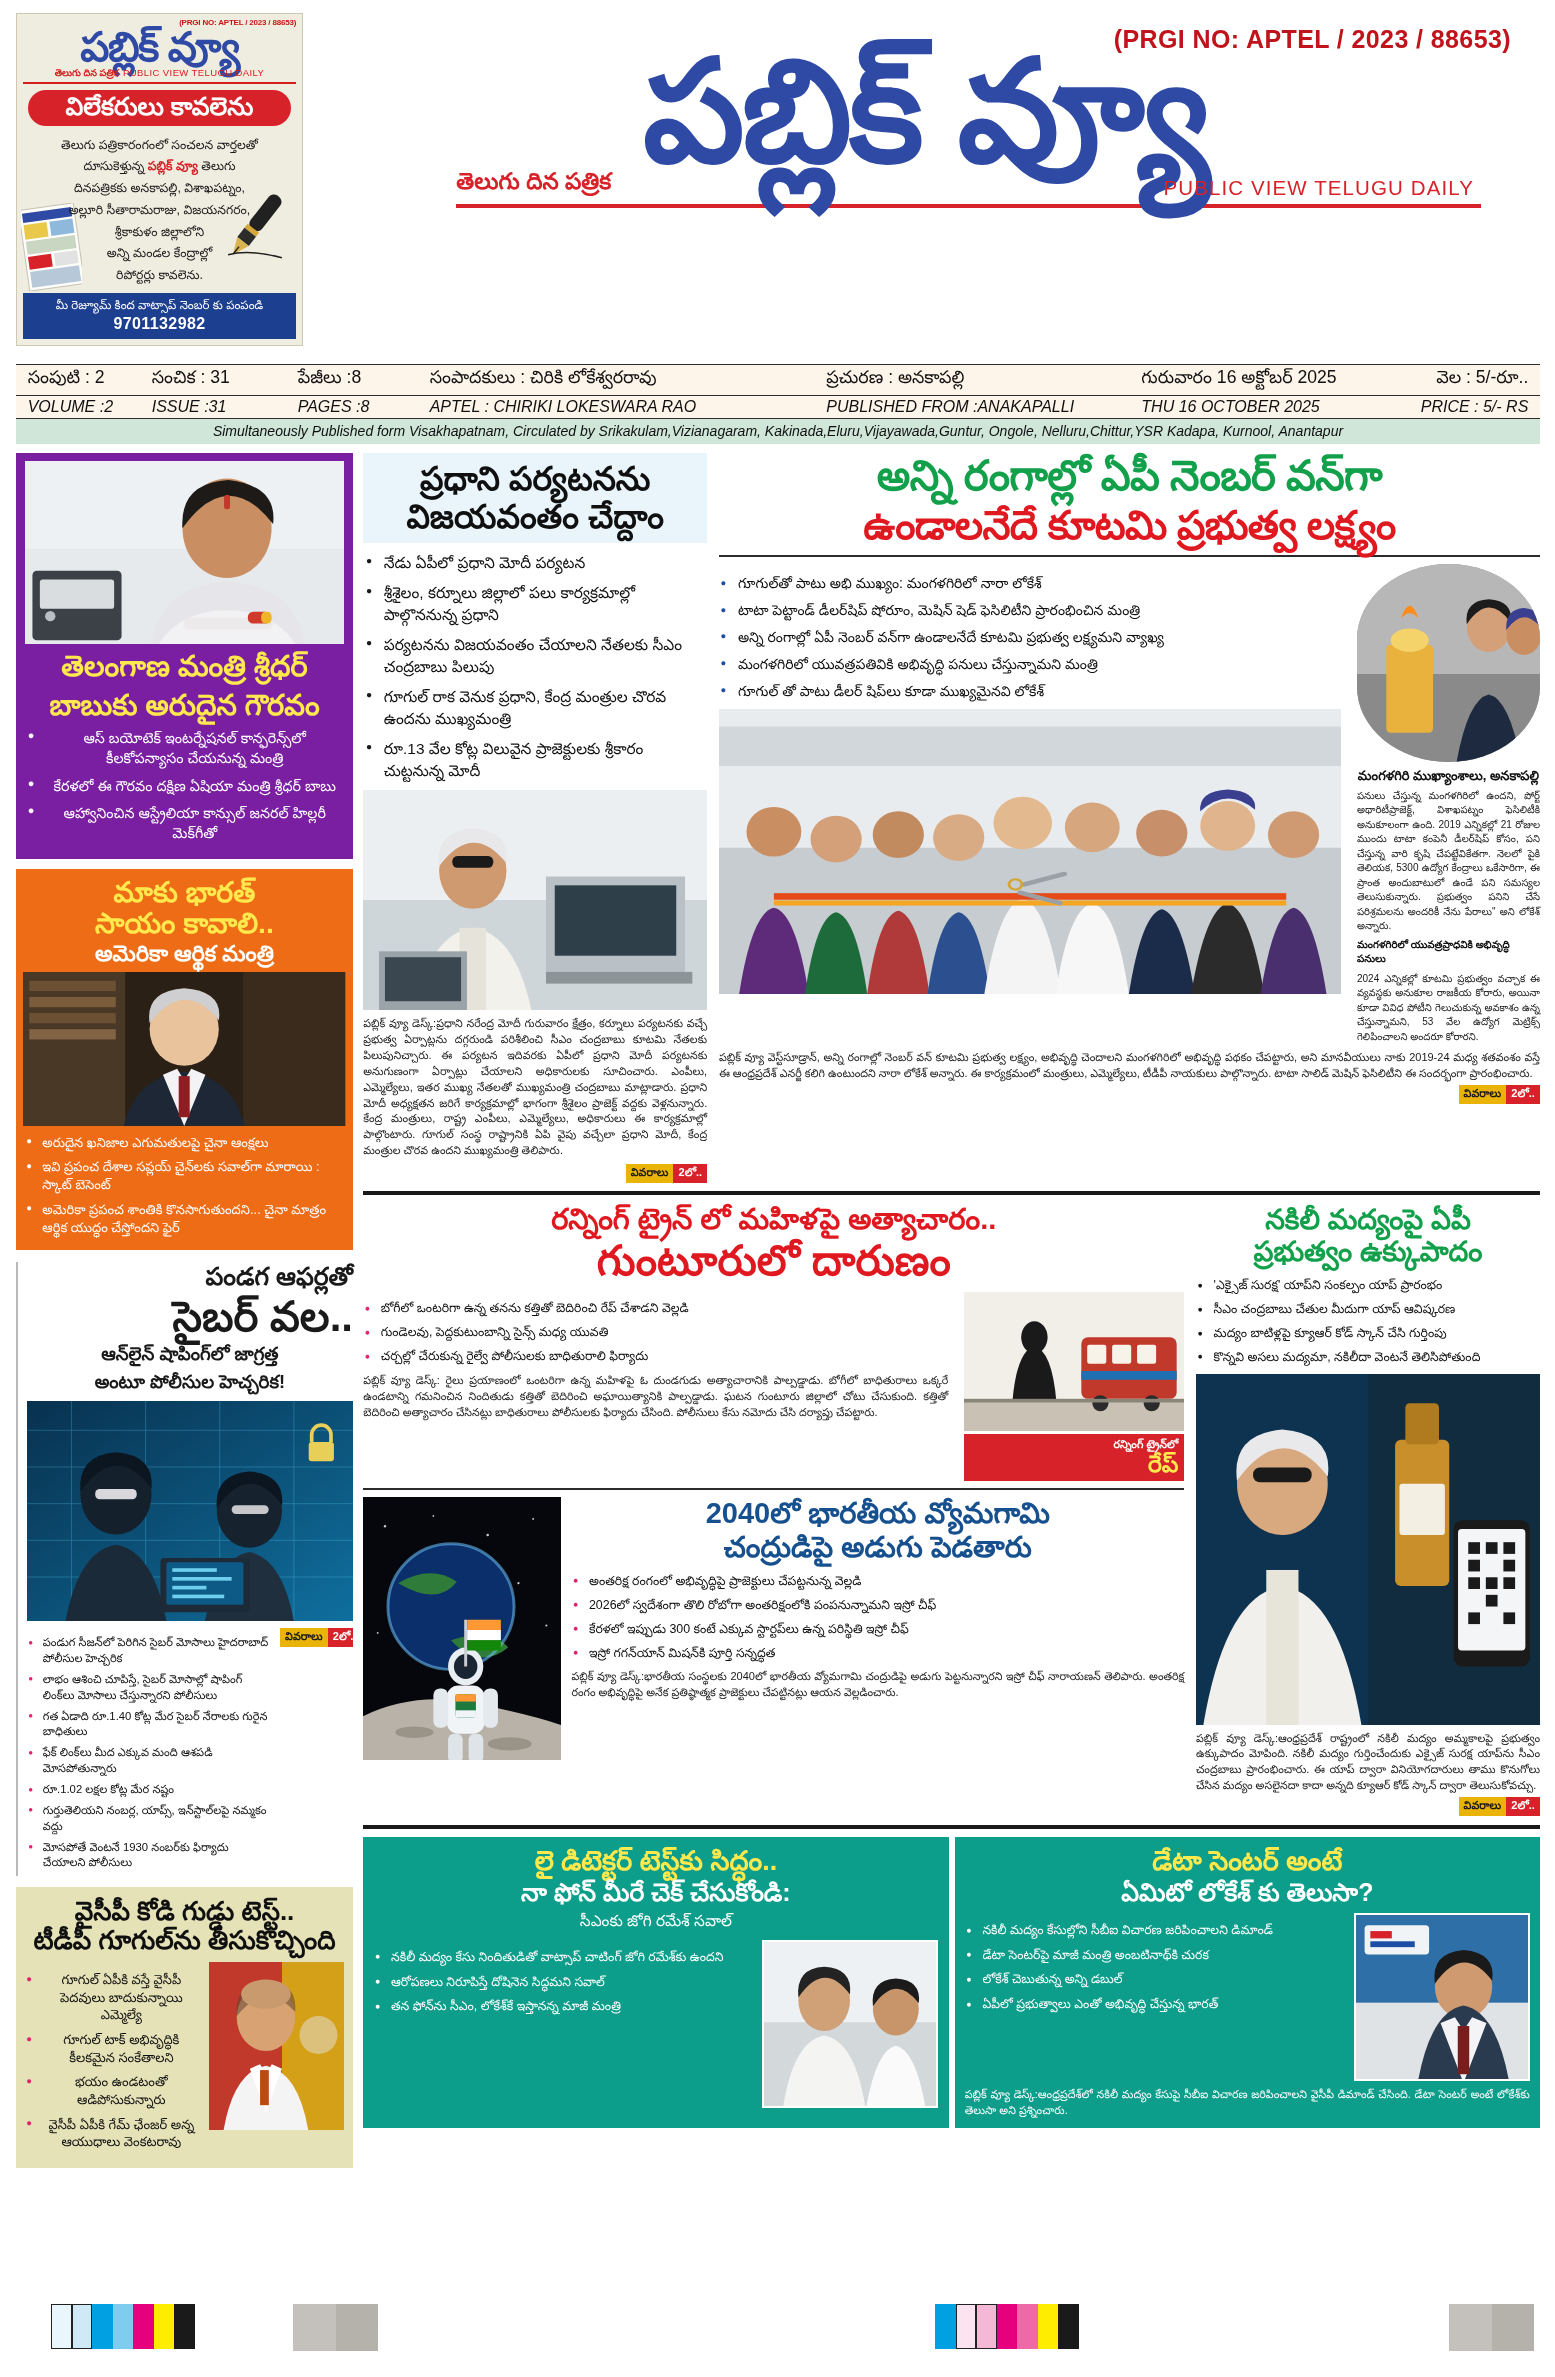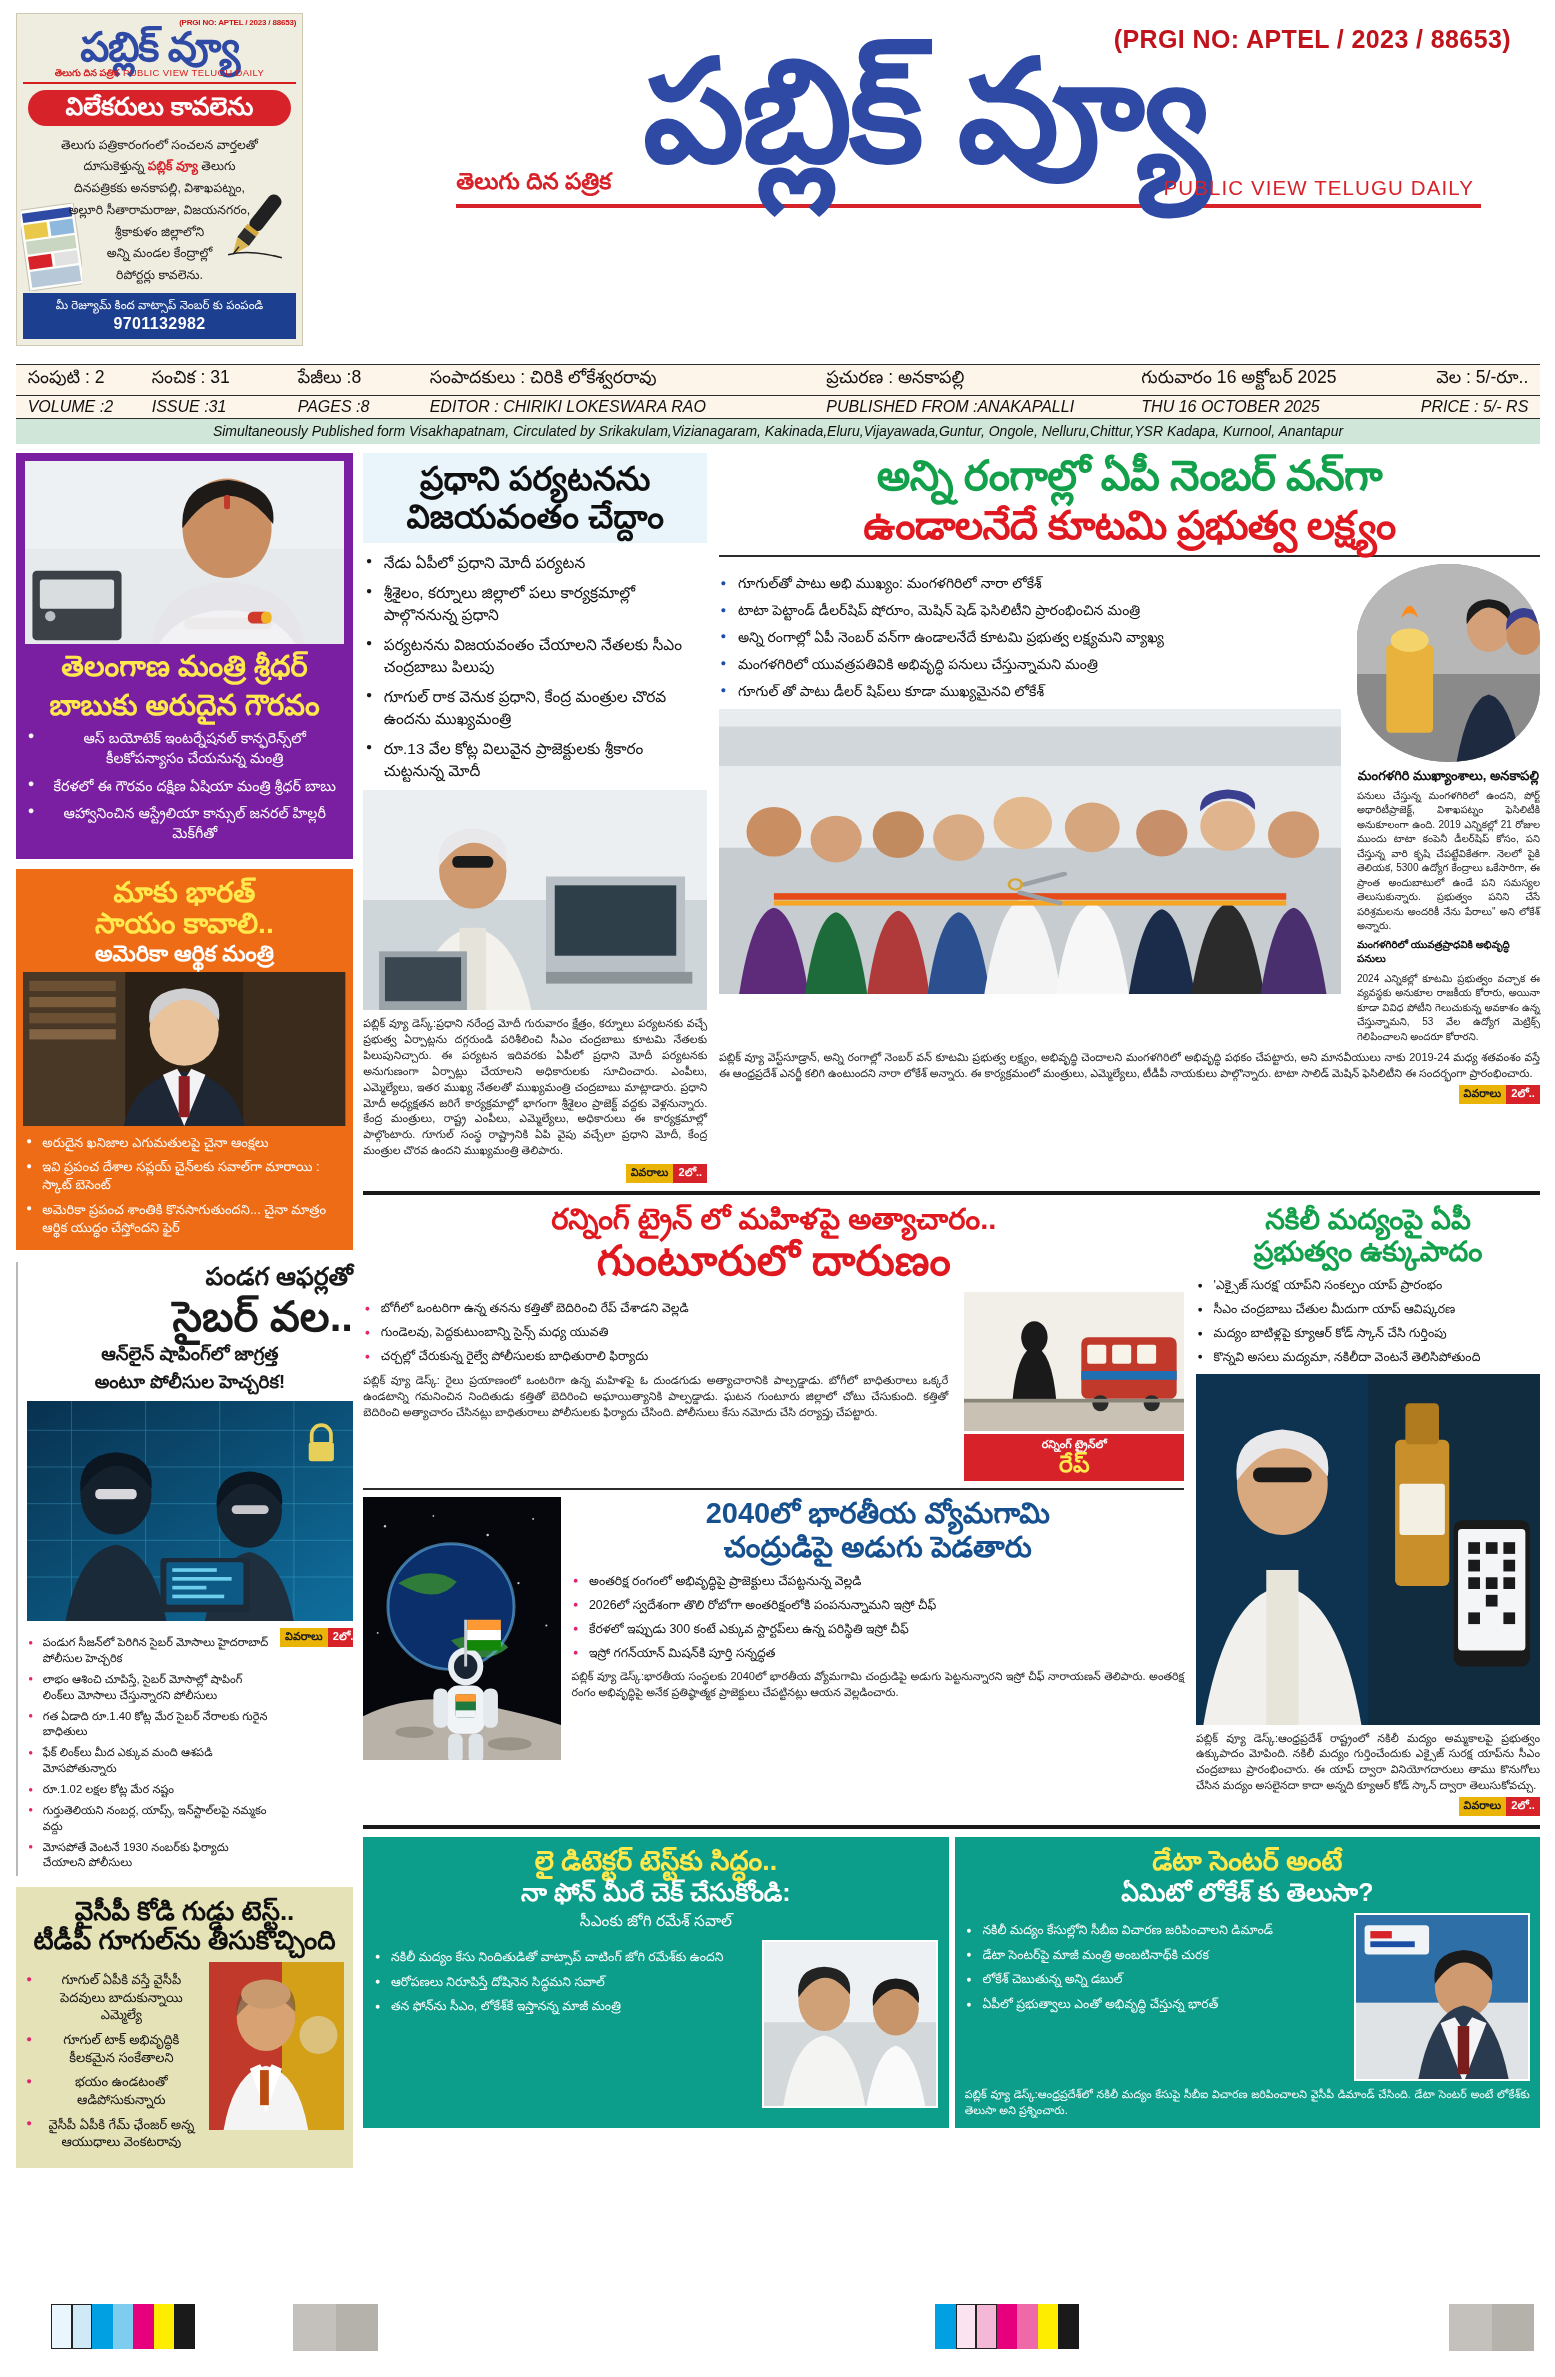--- a/index.html
+++ b/index.html
@@ -242,21 +242,21 @@
       <span class="ib-c ib-3">పేజీలు :8</span>
       <span class="ib-c ib-4">సంపాదకులు :  చిరికి లోకేశ్వరరావు</span>
       <span class="ib-c ib-5">ప్రచురణ : అనకాపల్లి</span>
       <span class="ib-c ib-6">గురువారం 16 అక్టోబర్ 2025</span>
       <span class="ib-c ib-7">వెల : 5/-రూ..</span>
     </div>
     <div class="infobar-row en">
       <span class="ib-c ib-1">VOLUME :2</span>
       <span class="ib-c ib-2">ISSUE :31</span>
       <span class="ib-c ib-3">PAGES :8</span>
-      <span class="ib-c ib-4">EDITOR : CHIRIKI LOKESWARA RAO</span>
+      <span class="ib-c ib-4">APTEL : CHIRIKI LOKESWARA RAO</span>
       <span class="ib-c ib-5">PUBLISHED FROM :ANAKAPALLI</span>
       <span class="ib-c ib-6">THU 16 OCTOBER 2025</span>
       <span class="ib-c ib-7">PRICE :  5/- RS</span>
     </div>
   </div>
   <div class="simulbar">Simultaneously Published form Visakhapatnam,  Circulated by Srikakulam,Vizianagaram, Kakinada,Eluru,Vijayawada,Guntur, Ongole, Nelluru,Chittur,YSR Kadapa, Kurnool, Anantapur</div>
 
   <div class="grid">
 
     <div class="col-l">
@@ -573,21 +573,21 @@
                     <rect x="160" y="62" width="130" height="84" rx="9" fill="#c0392b"></rect>
                     <rect x="168" y="72" width="26" height="26" rx="3" fill="#f7f3e8"></rect>
                     <rect x="202" y="72" width="26" height="26" rx="3" fill="#f7f3e8"></rect>
                     <rect x="236" y="72" width="26" height="26" rx="3" fill="#f7f3e8"></rect>
                     <rect x="160" y="108" width="130" height="12" fill="#1f6fb2"></rect>
                     <circle cx="186" cy="152" r="11" fill="#2b2b2b"></circle>
                       <circle cx="256" cy="152" r="11" fill="#2b2b2b"></circle>
                     <rect x="0" y="146" width="300" height="5" fill="#8a8579"></rect>
                   </svg>
                 </div>
-                <div style="background:#d8222a;padding:4.4px 5.9px;margin-top:2.9px;text-align:center">
+                <div style="background:#d8222a;padding:4.4px 5.9px;margin-top:2.9px;text-align:right">
                   <div style="color:#fff;font-size:11px;font-weight:bold">రన్నింగ్ ట్రైన్‌లో</div>
                   <div style="color:#ffe94d;font-size:23.4px;font-weight:bold;line-height:1">రేప్</div>
                 </div>
               </div>
             </div>
           </div>
 
           <div class="hr-thin"></div>
 
           <div style="display:flex;gap:10.2px">

